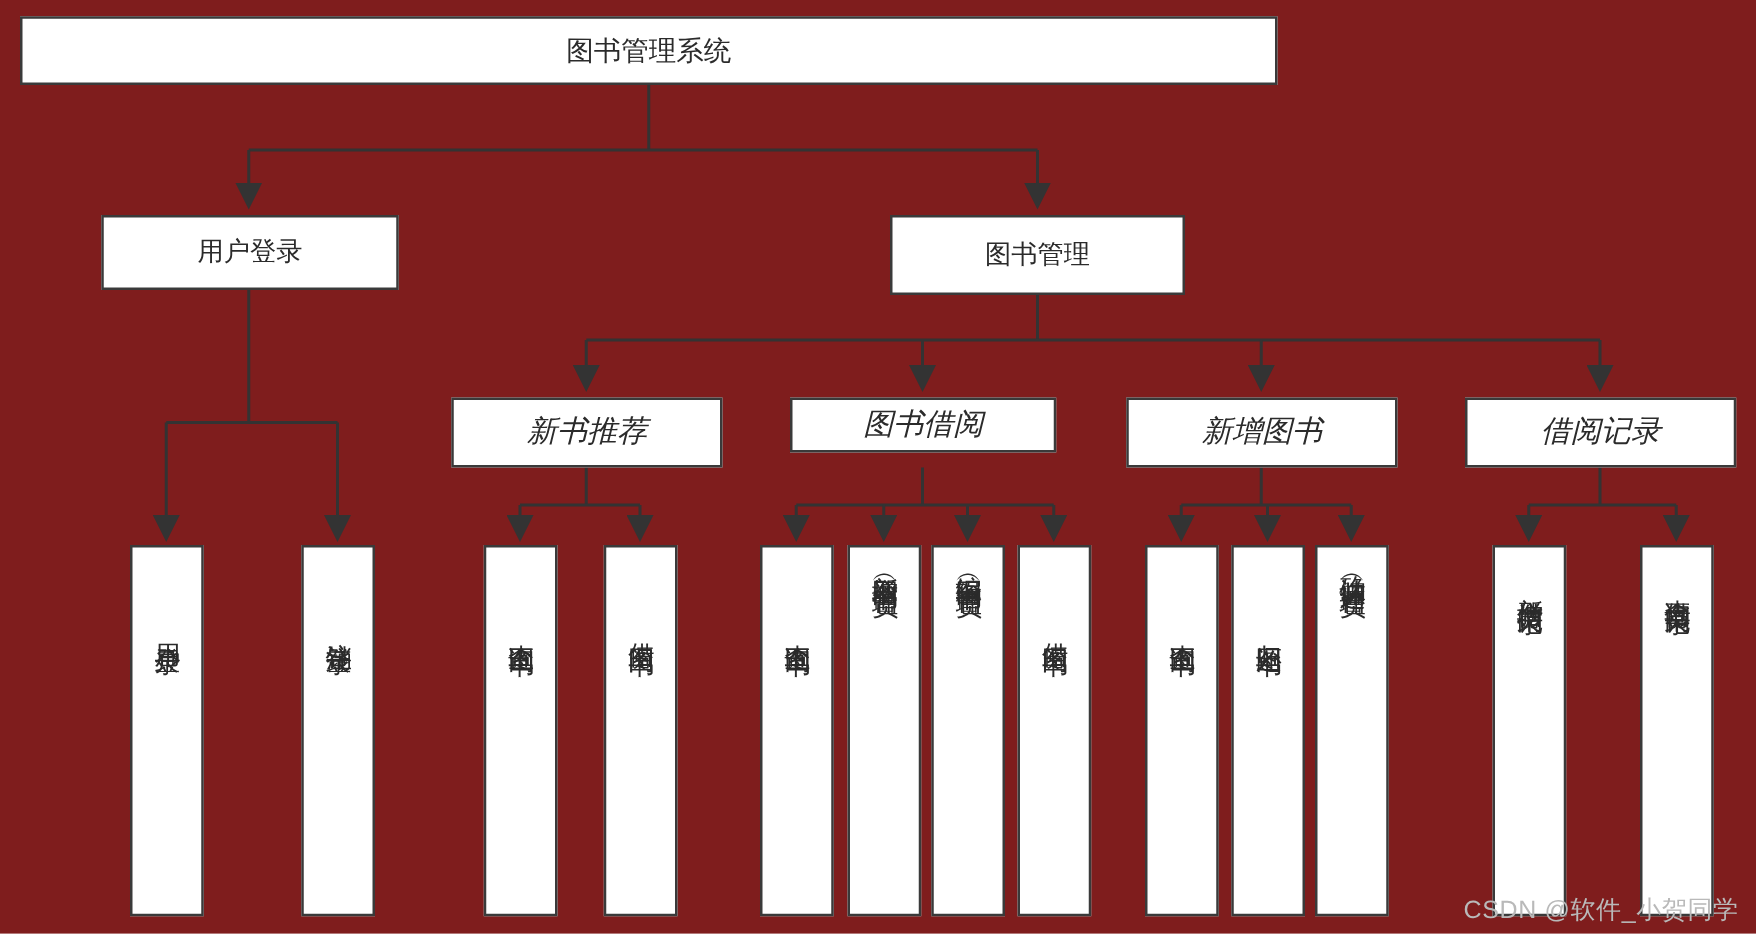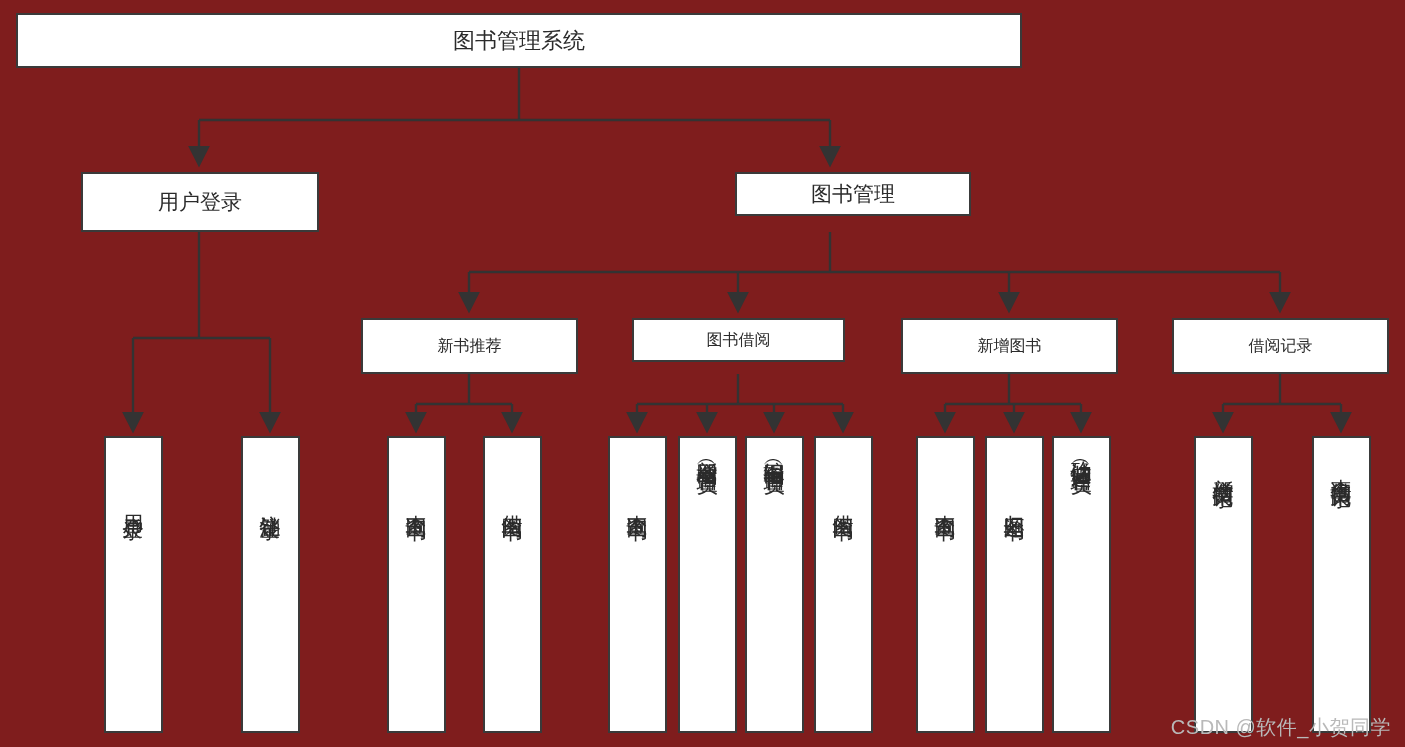--- a/index.html
+++ b/index.html
@@ -38,21 +38,22 @@
     line-height: 1.18;
     text-align: center;
   }
   .node.root {
     font-size: 22px;
   }
   .node.level1 {
     font-size: 21px;
   }
   .node.level2 {
-    font-size: 16px;
+    font-size: 24px;
+    font-style: italic;
   }
   .node.leaf {
     font-size: 21px;
     align-items: flex-start;
     justify-content: center;
     padding-top: 6px;
   }
   .vtext {
     writing-mode: vertical-rl;
     text-orientation: upright;
@@ -125,21 +126,21 @@
     </g>
   </svg>
 
   <div class="node root" style="left:16px; top:13px; width:1006px; height:55px;">
     <span>图书管理系统</span>
   </div>
 
   <div class="node level1" style="left:81px; top:172px; width:238px; height:60px;">
     <span>用户登录</span>
   </div>
-  <div class="node level1" style="left:735px; top:172px; width:236px; height:44px;">
+  <div class="node level1" style="left:712px; top:172px; width:236px; height:64px;">
     <span>图书管理</span>
   </div>
 
   <div class="node level2" style="left:361px; top:318px; width:217px; height:56px;">
     <span>新书推荐</span>
   </div>
   <div class="node level2" style="left:632px; top:318px; width:213px; height:44px;">
     <span>图书借阅</span>
   </div>
   <div class="node level2" style="left:901px; top:318px; width:217px; height:56px;">

